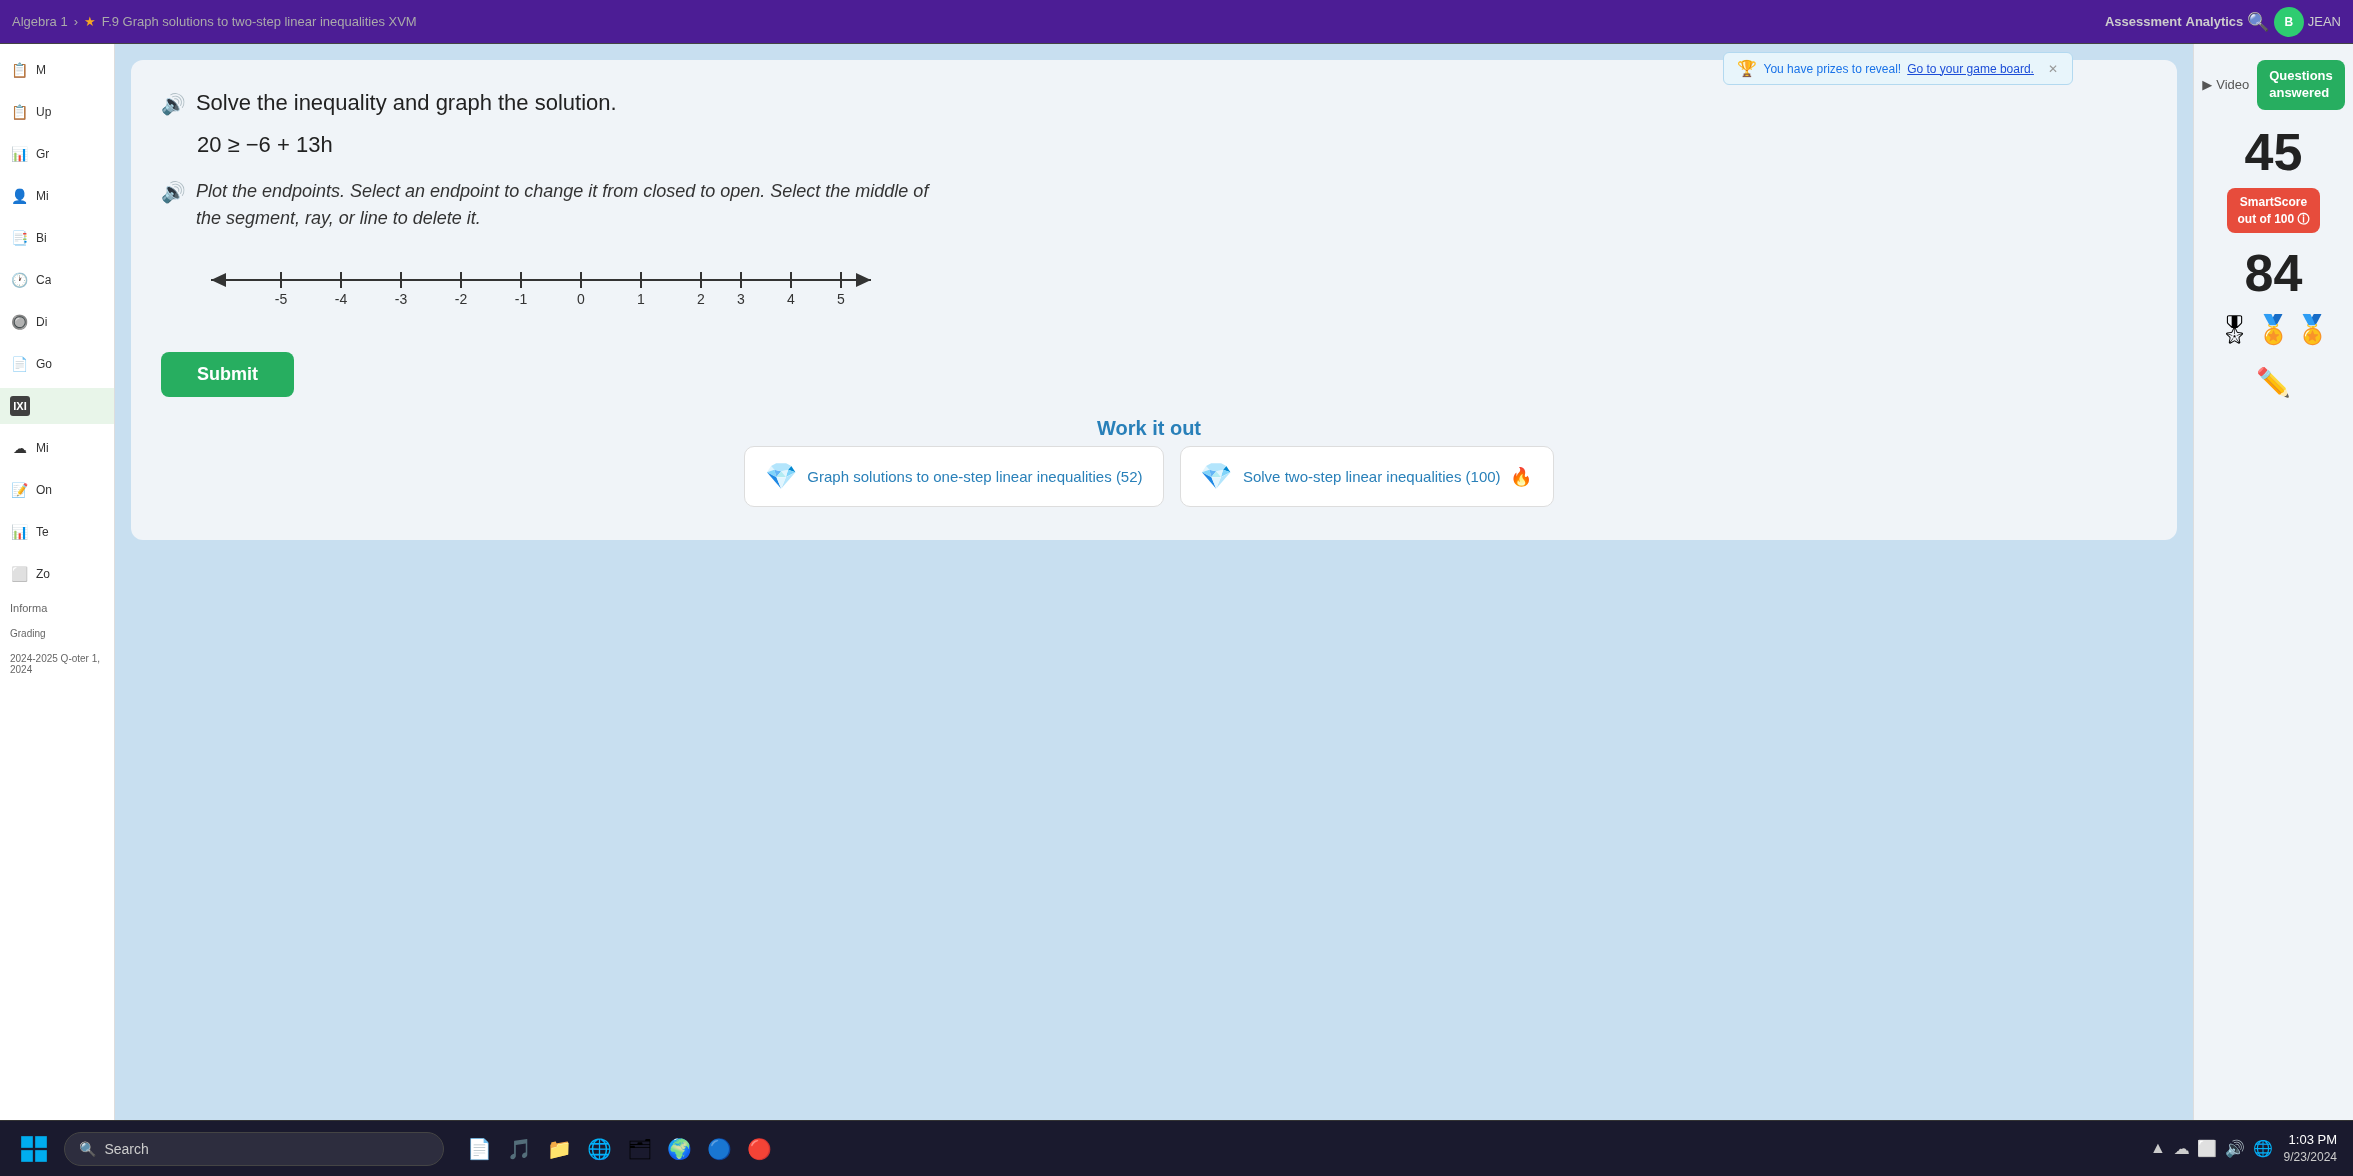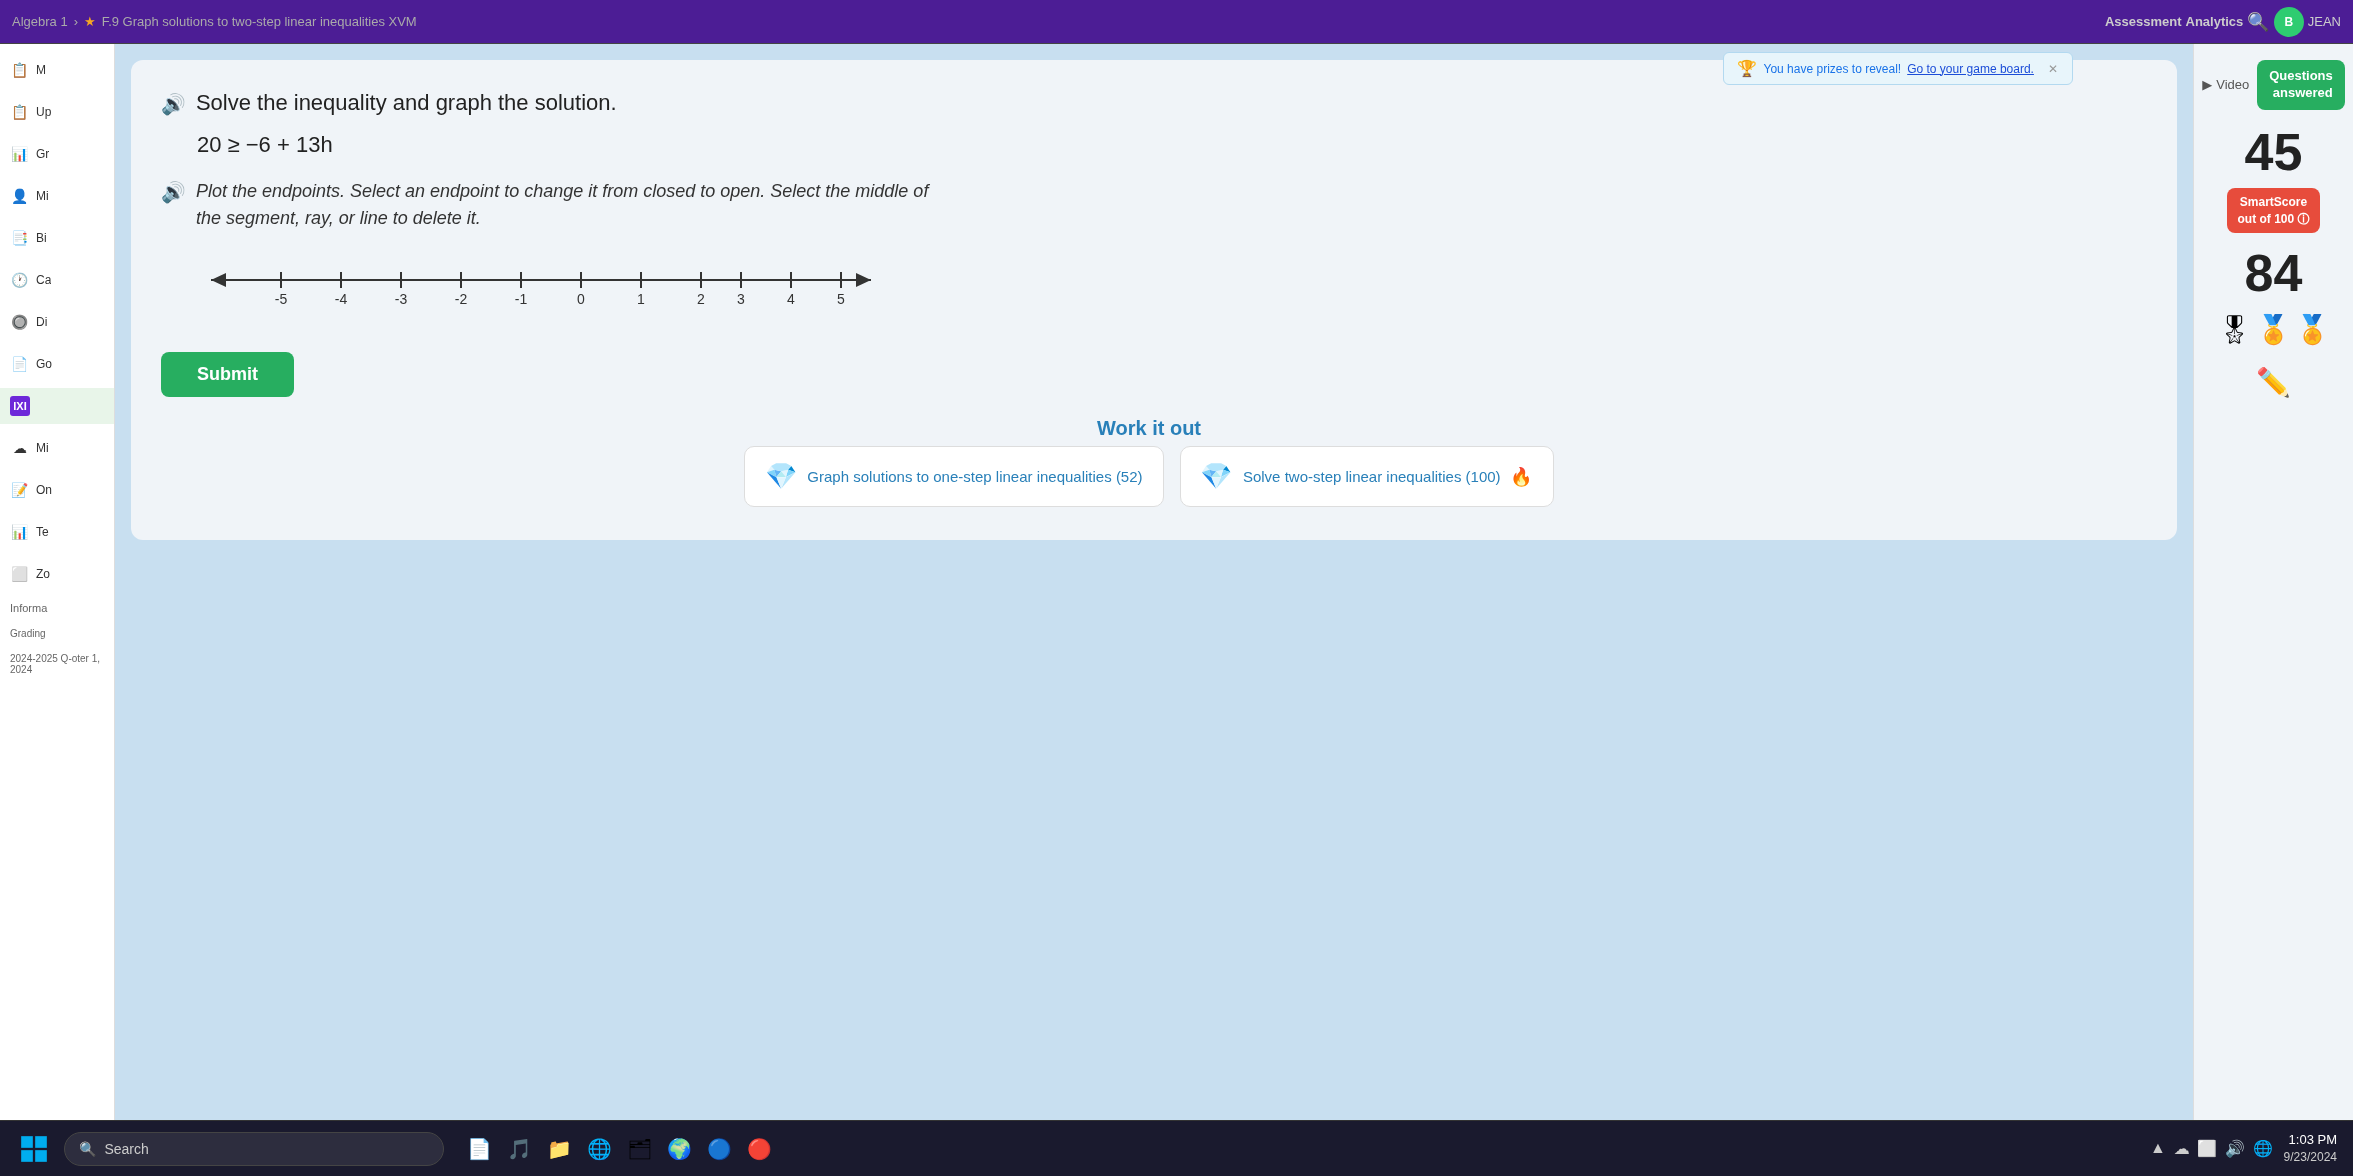--- a/index.html
+++ b/index.html
@@ -201,21 +201,21 @@
       font-size: 13px;
       cursor: pointer;
     }
     .questions-answered-btn {
       background: #27ae60;
       color: white;
       border-radius: 8px;
       padding: 8px 12px;
       font-size: 13px;
       font-weight: bold;
-      text-align: right;
+      text-align: left;
       cursor: pointer;
       line-height: 1.3;
     }
     .score-number {
       font-size: 52px;
       font-weight: bold;
       color: #222;
       line-height: 1;
     }
     .smart-score-badge {
@@ -403,21 +403,21 @@
     </div>
     <div class="sidebar-item">
       <span class="si-icon">🔘</span>
       <span class="sidebar-label">Di</span>
     </div>
     <div class="sidebar-item">
       <span class="si-icon">📄</span>
       <span class="sidebar-label">Go</span>
     </div>
     <div class="sidebar-item active green-bg">
-      <span class="si-icon" style="background:#6d28d9;color:white;border-radius:3px;padding:2px 4px;font-size:11px;font-weight:bold;">IXI</span>
+      <span class="si-icon" style="background:#404040;color:white;border-radius:3px;padding:2px 4px;font-size:11px;font-weight:bold;">IXI</span>
       <span class="sidebar-label"></span>
     </div>
     <div class="sidebar-item">
       <span class="si-icon">☁</span>
       <span class="sidebar-label">Mi</span>
     </div>
     <div class="sidebar-item">
       <span class="si-icon">📝</span>
       <span class="sidebar-label">On</span>
     </div>

